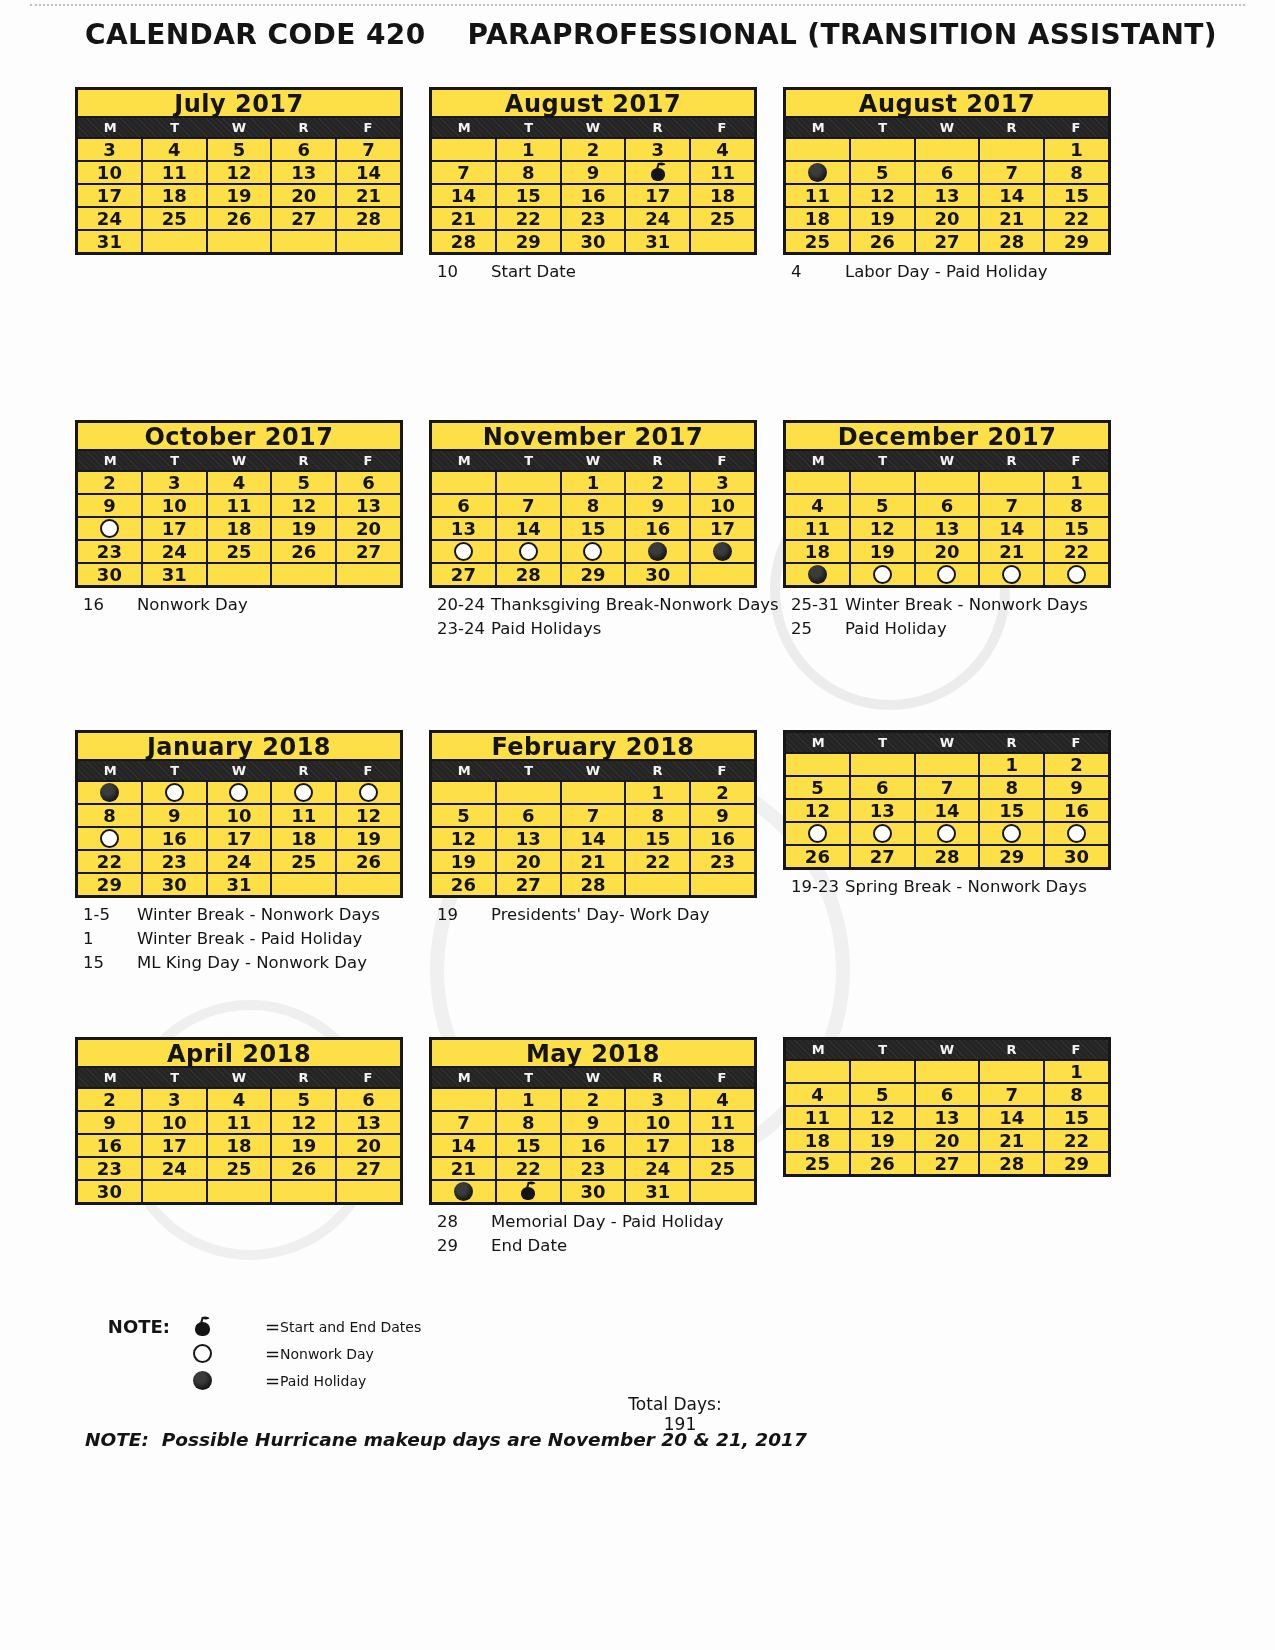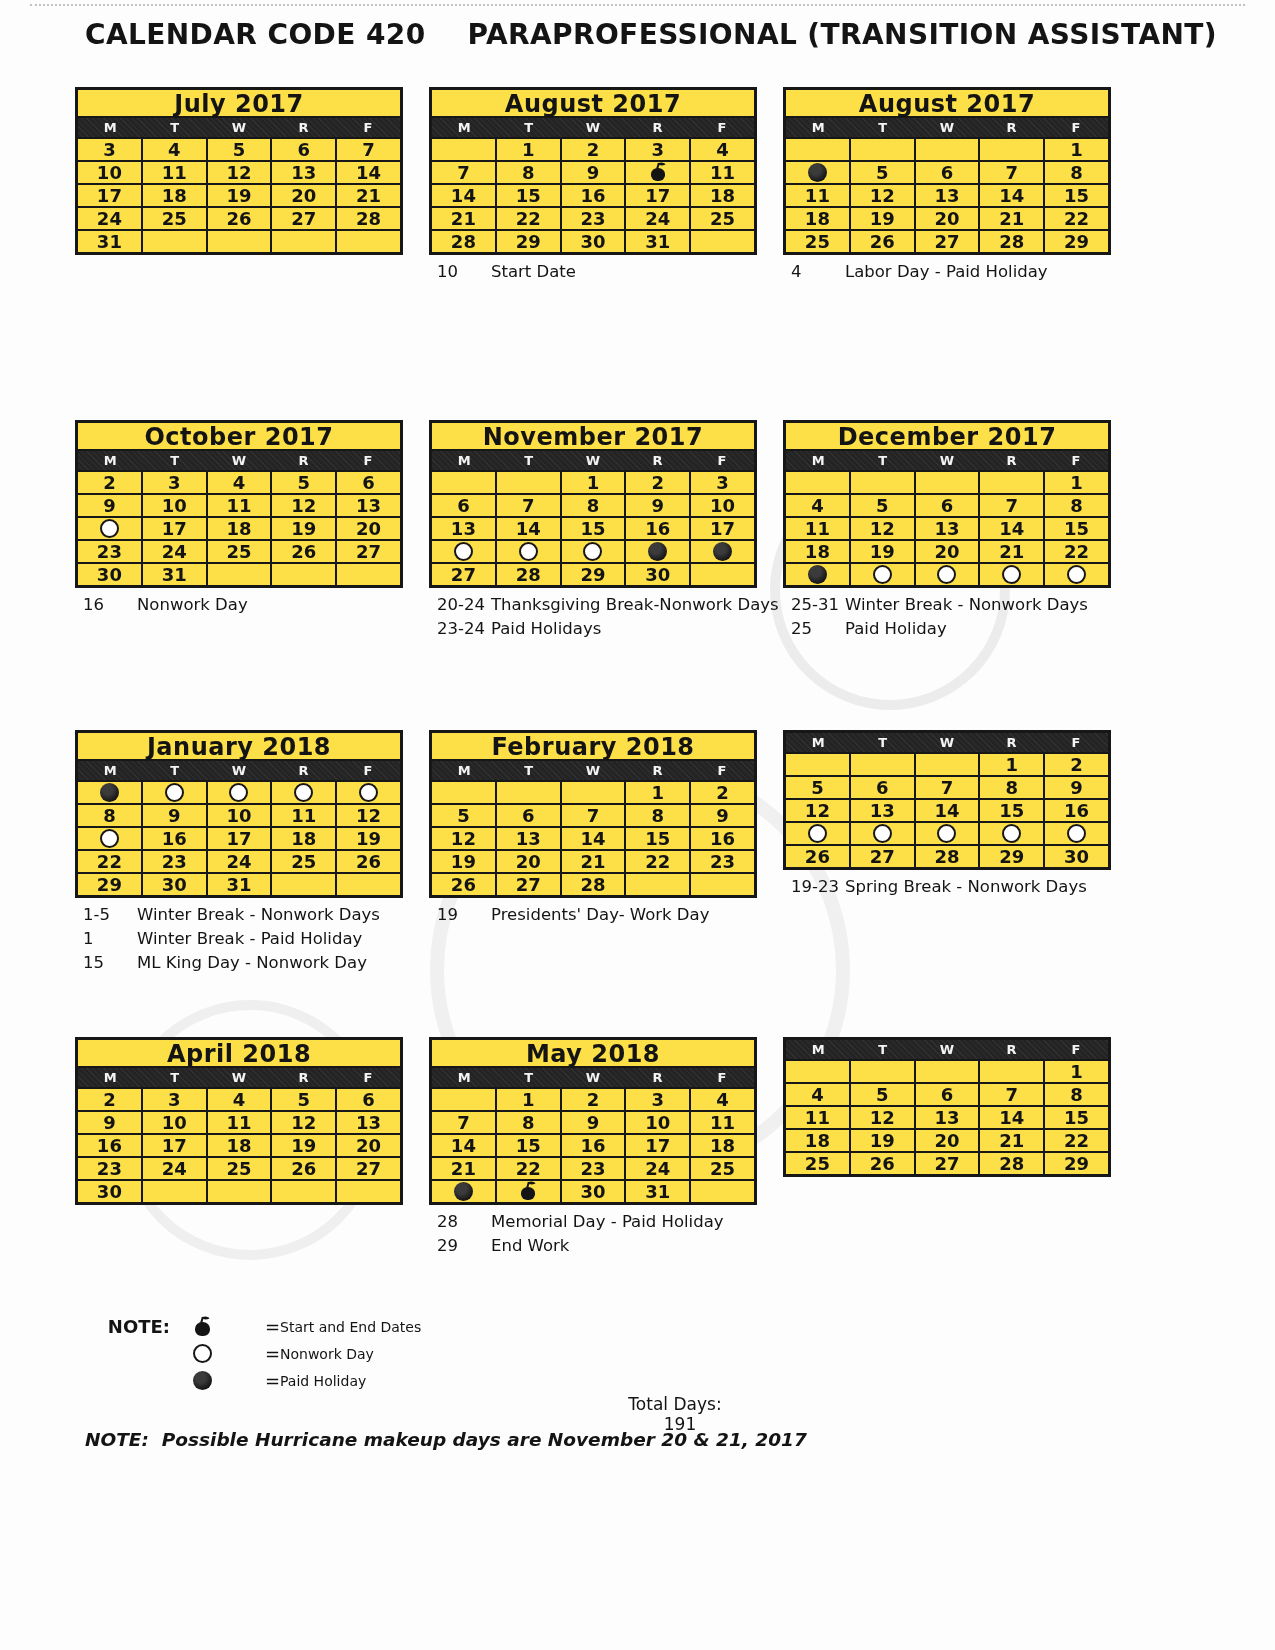--- a/index.html
+++ b/index.html
@@ -745,21 +745,21 @@
             <div class="cell"></div>
           </div>
         </div>
         <div class="month-notes">
           <div class="note-row">
             <span class="note-range">28</span>
             <span class="note-text">Memorial Day - Paid Holiday</span>
           </div>
           <div class="note-row">
             <span class="note-range">29</span>
-            <span class="note-text">End Work</span>
+            <span class="note-text">End Date</span>
           </div>
         </div>
       </div>
       <div class="month-block">
         <div class="cal">
           <div class="cal-days">
             <span>M</span>
             <span>T</span>
             <span>W</span>
             <span>R</span>

